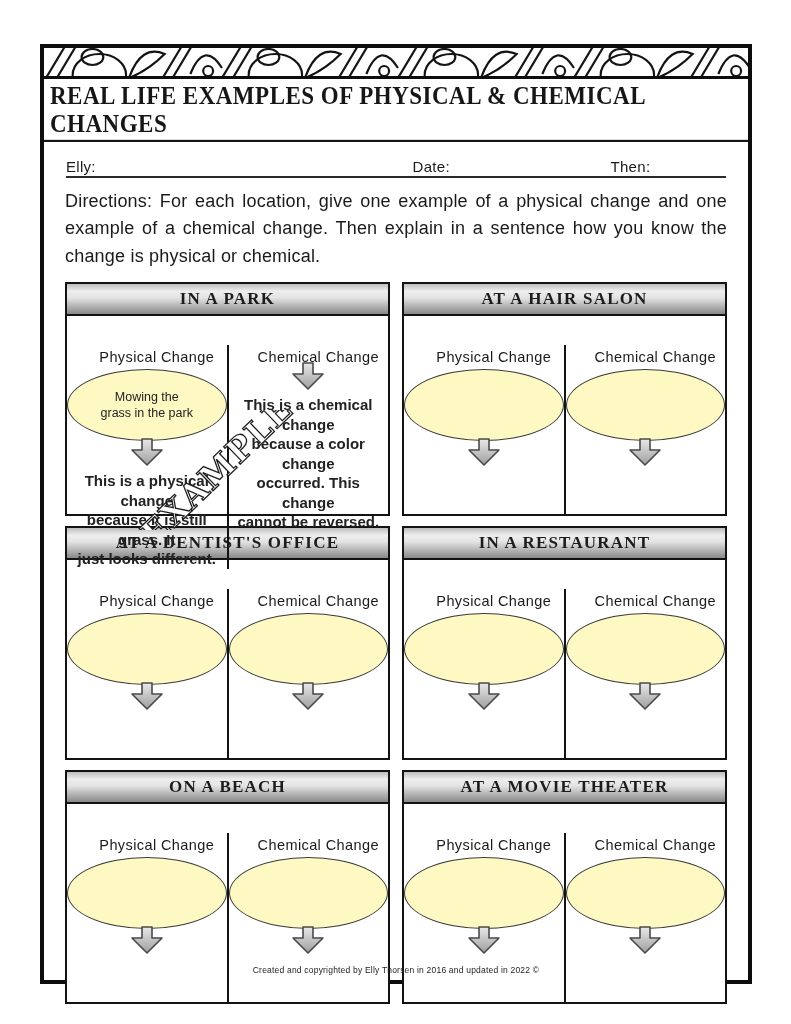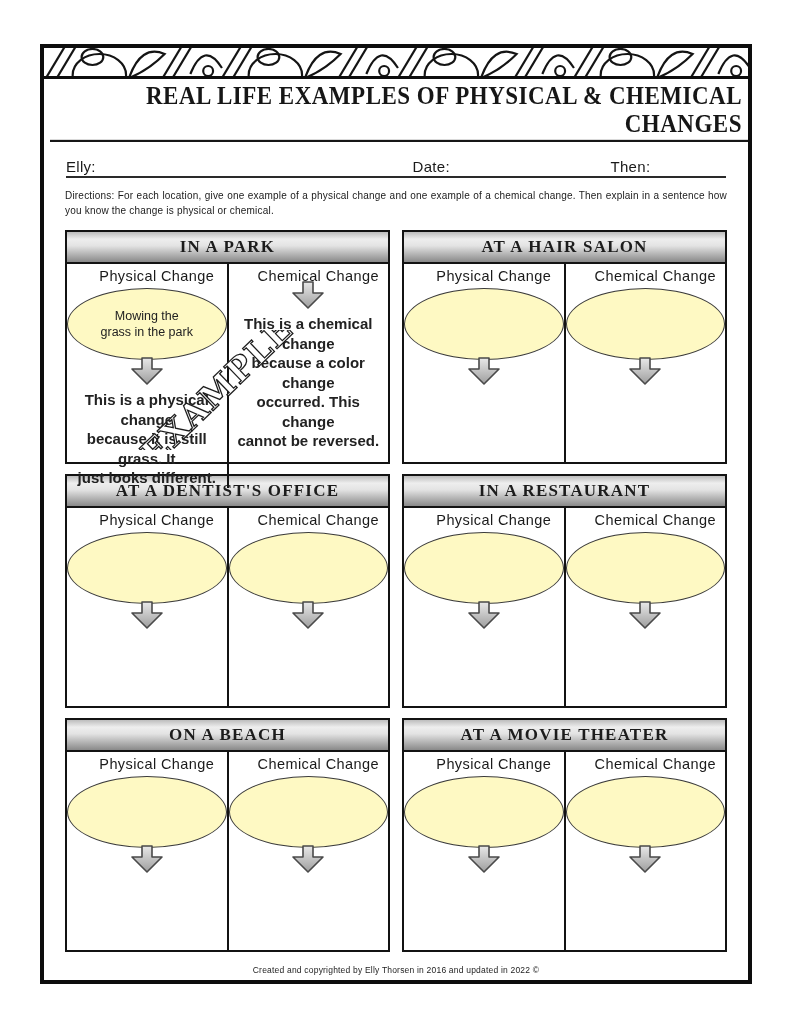--- a/index.html
+++ b/index.html
@@ -5,43 +5,43 @@
   html,body { margin:0; padding:0; background:#fff; }
   .page {
     position:relative; width:791px; height:1024px; background:#ffffff;
     font-family:"Liberation Sans", sans-serif; color:#1a1a1a; overflow:hidden;
   }
   .sheet {
     position:absolute; left:40px; top:44px; width:712px; height:940px;
     box-sizing:border-box; border:4px solid #0d0d0d; background:#fff;
   }
   .doodle { display:block; width:100%; height:28px; border-bottom:3px solid #0d0d0d; }
-  .title-wrap { text-align:right; margin-top:8px;margin-left:6px; }
+  .title-wrap { text-align:left; margin-top:8px; }
   .page-title {
     display:inline-block; font-family:"Liberation Serif", serif; font-weight:bold;
     font-size:23px; letter-spacing:0.5px; color:#161616;
     border-bottom:2.5px solid #161616; padding:0 6px 1px;
     transform:scaleY(1.08); transform-origin:center bottom;
   }
   .fields {
     position:relative; margin:12px 22px 0; height:22px;
     border-bottom:2px solid #2a2a2a; font-size:15px;
   }
   .fields span { position:absolute; bottom:1px; letter-spacing:0.3px; }
   .f-name { left:0; } .f-date { left:52.5%; } .f-hour { left:82.5%; }
   .directions {
-    margin:10px 21px 0; font-size:10px; line-height:1.52;
+    margin:10px 21px 0; font-size:18px; line-height:1.52;
     text-align:justify; letter-spacing:0.2px;
   }
   .grid {
     display:grid; grid-template-columns:1fr 1fr; gap:10px 12px; margin:12px 21px 0;
   }
   .box {
     border:2.5px solid #131313; height:234px; box-sizing:border-box;
-    display:flex; flex-direction:column; background:#fff;
+    display:flex; flex-direction:column; background:#fff;gap:29px;
   }
   .box-header {
     flex:0 0 30px; border-bottom:2.5px solid #131313;
     background:linear-gradient(180deg,#bdbdbd 0%,#eeeeee 24%,#e3e3e3 46%,#898989 100%);
     display:flex; align-items:center; justify-content:center;
     font-family:"Liberation Serif", serif; font-weight:bold; font-size:17px;
     letter-spacing:1.2px; color:#1c1c1c;
   }
   .box-body { flex:1; position:relative; display:flex; }
   .col { flex:1 1 50%; min-width:0; text-align:center; padding-top:4px; }

